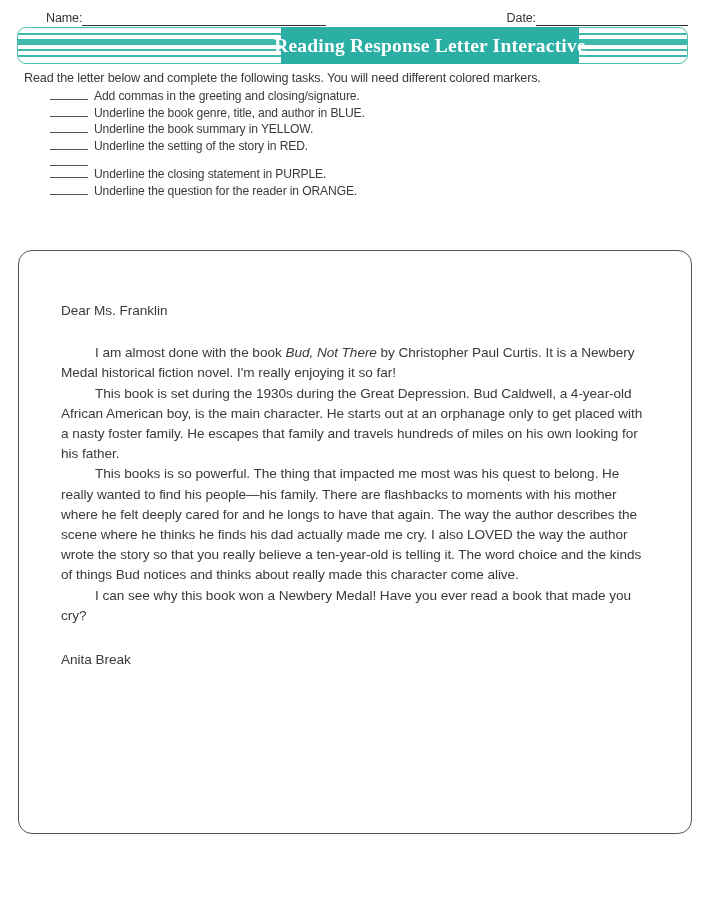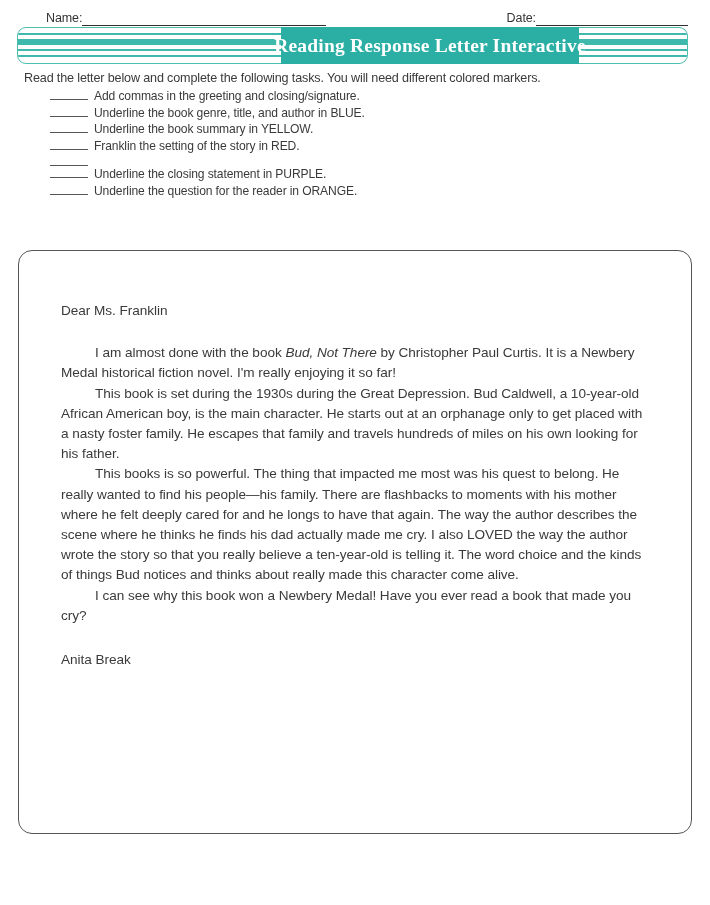--- a/index.html
+++ b/index.html
@@ -216,21 +216,21 @@
     <li class="task-item">
       <span class="task-blank"></span>
       <span>Underline the book genre, title, and author in BLUE.</span>
     </li>
     <li class="task-item">
       <span class="task-blank"></span>
       <span>Underline the book summary in YELLOW.</span>
     </li>
     <li class="task-item">
       <span class="task-blank"></span>
-      <span>Franklin the setting of the story in RED.</span>
+      <span>Underline the setting of the story in RED.</span>
     </li>
     <li class="task-item">
       <span class="task-blank"></span>
     </li>
     <li class="task-item">
       <span class="task-blank"></span>
       <span>Underline the closing statement in PURPLE.</span>
     </li>
     <li class="task-item">
       <span class="task-blank"></span>
@@ -238,21 +238,21 @@
     </li>
   </ul>
 </div>
 
 <div class="letter-box">
   <div class="letter-inner">
     <p class="greeting">Dear Ms. Franklin</p>
 
     <p class="letter-para"><span>I am almost done with the book </span><span class="it">Bud, Not There</span><span> by Christopher Paul Curtis. It is a Newbery Medal historical fiction novel. I'm really enjoying it so far!</span></p>
 
-    <p class="letter-para">This book is set during the 1930s during the Great Depression. Bud Caldwell, a 10-year-old African American boy, is the main character. He starts out at an orphanage only to get placed with a nasty foster family. He escapes that family and travels hundreds of miles on his own looking for his father.</p>
+    <p class="letter-para">This book is set during the 1930s during the Great Depression. Bud Caldwell, a 4-year-old African American boy, is the main character. He starts out at an orphanage only to get placed with a nasty foster family. He escapes that family and travels hundreds of miles on his own looking for his father.</p>
 
     <p class="letter-para">This books is so powerful. The thing that impacted me most was his quest to belong. He really wanted to find his people—his family. There are flashbacks to moments with his mother where he felt deeply cared for and he longs to have that again. The way the author describes the scene where he thinks he finds his dad actually made me cry. I also LOVED the way the author wrote the story so that you really believe a ten-year-old is telling it. The word choice and the kinds of things Bud notices and thinks about really made this character come alive.</p>
 
     <p class="letter-para">I can see why this book won a Newbery Medal! Have you ever read a book that made you cry?</p>
 
     <div class="closing-block">
       <p class="closing-line">Anita Break</p>
     </div>
   </div>
 </div>

